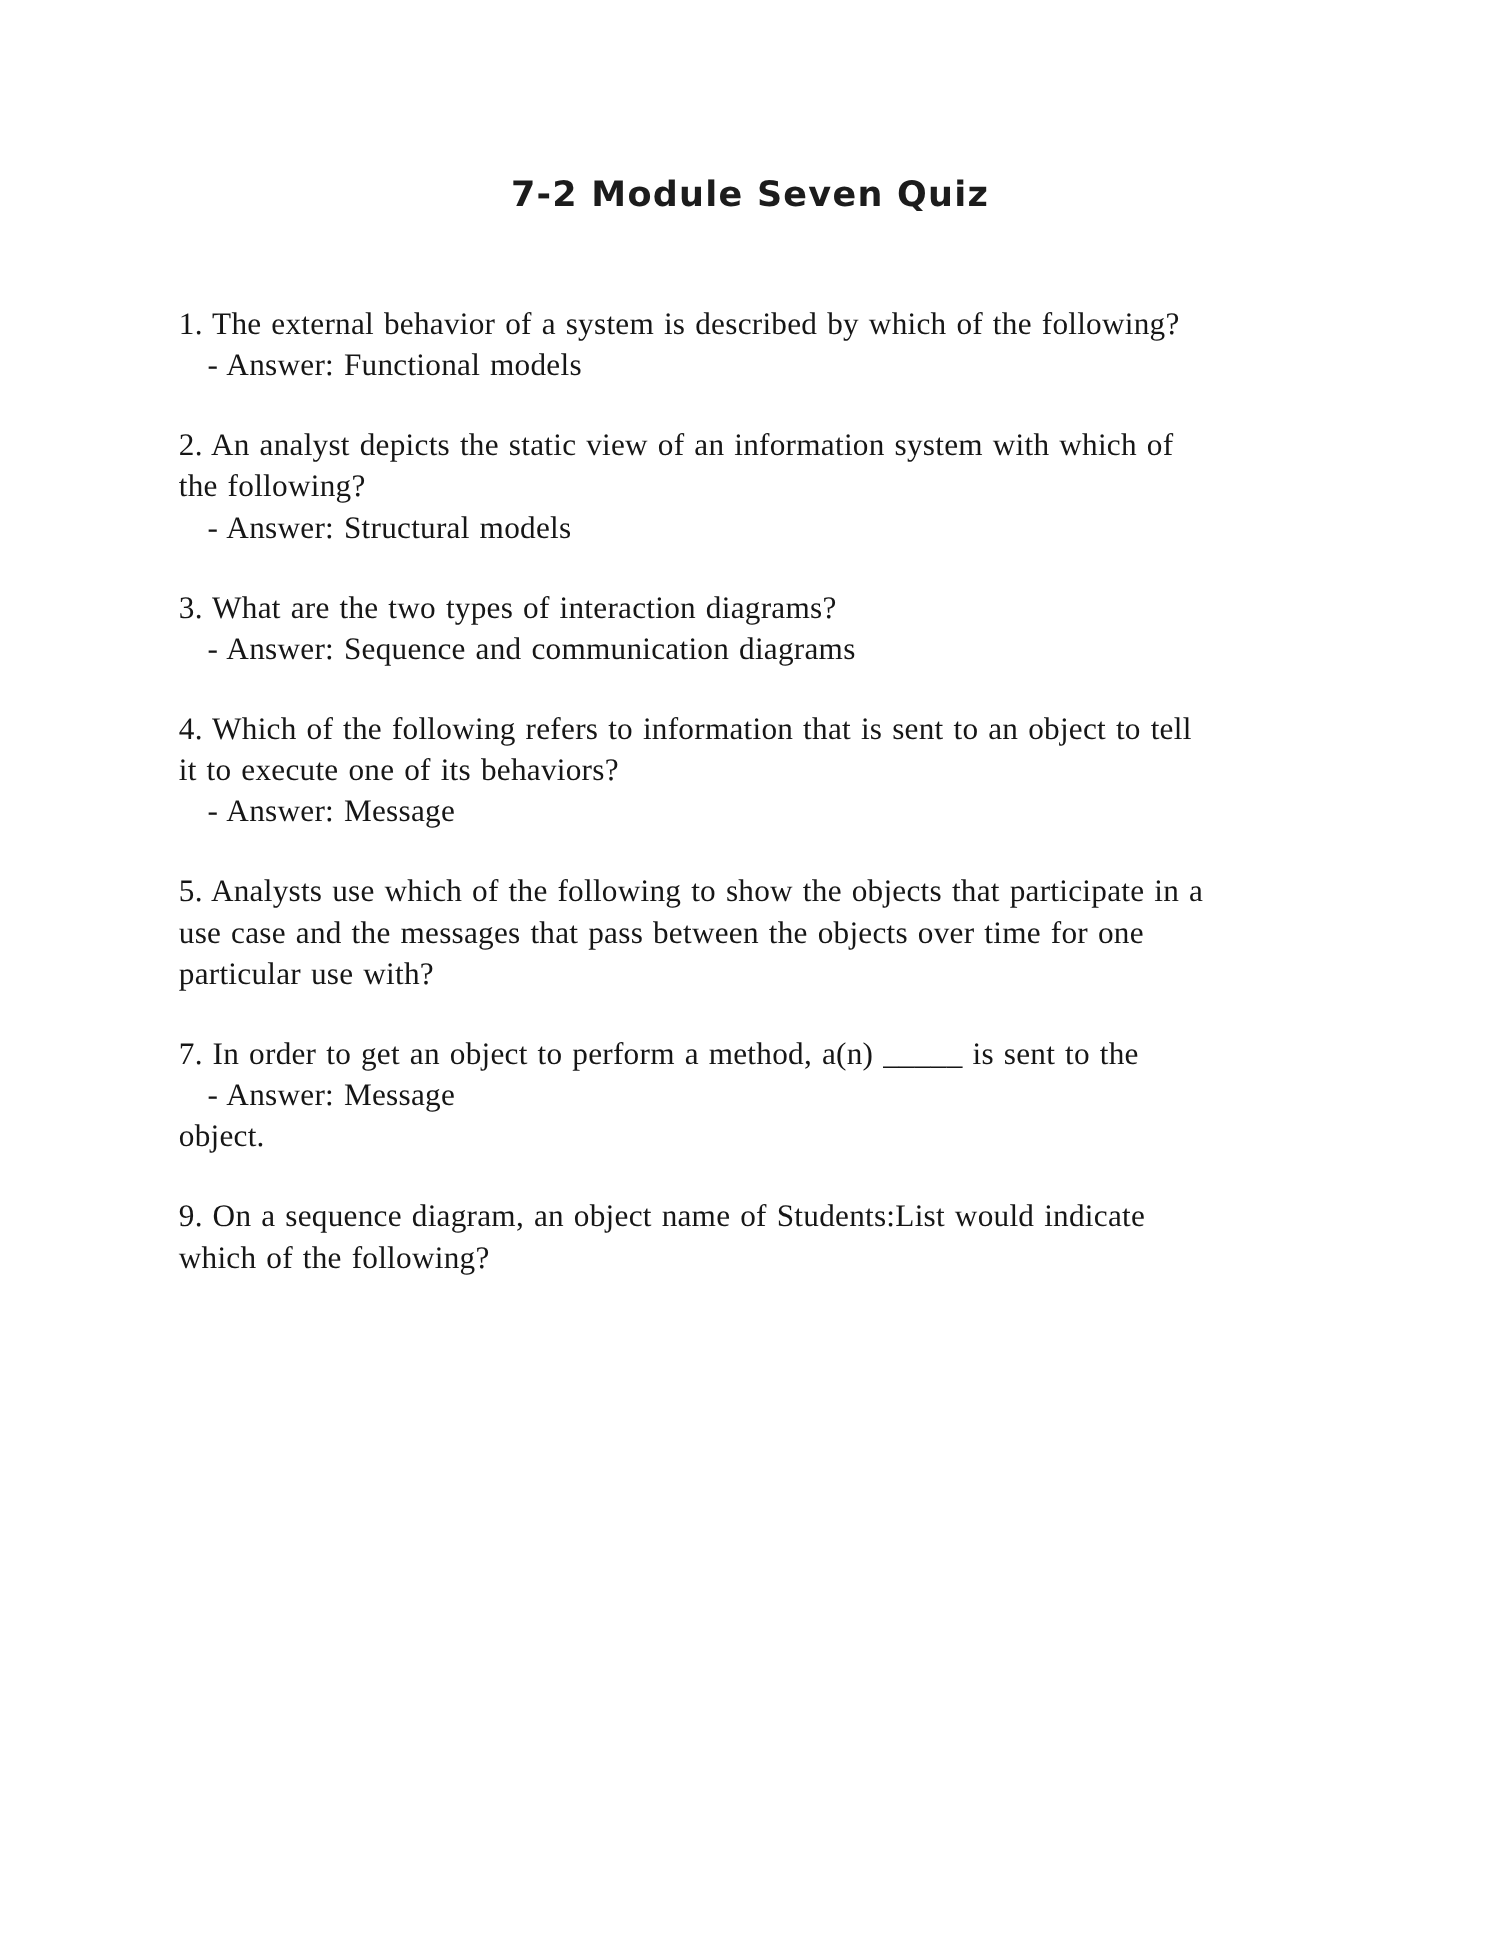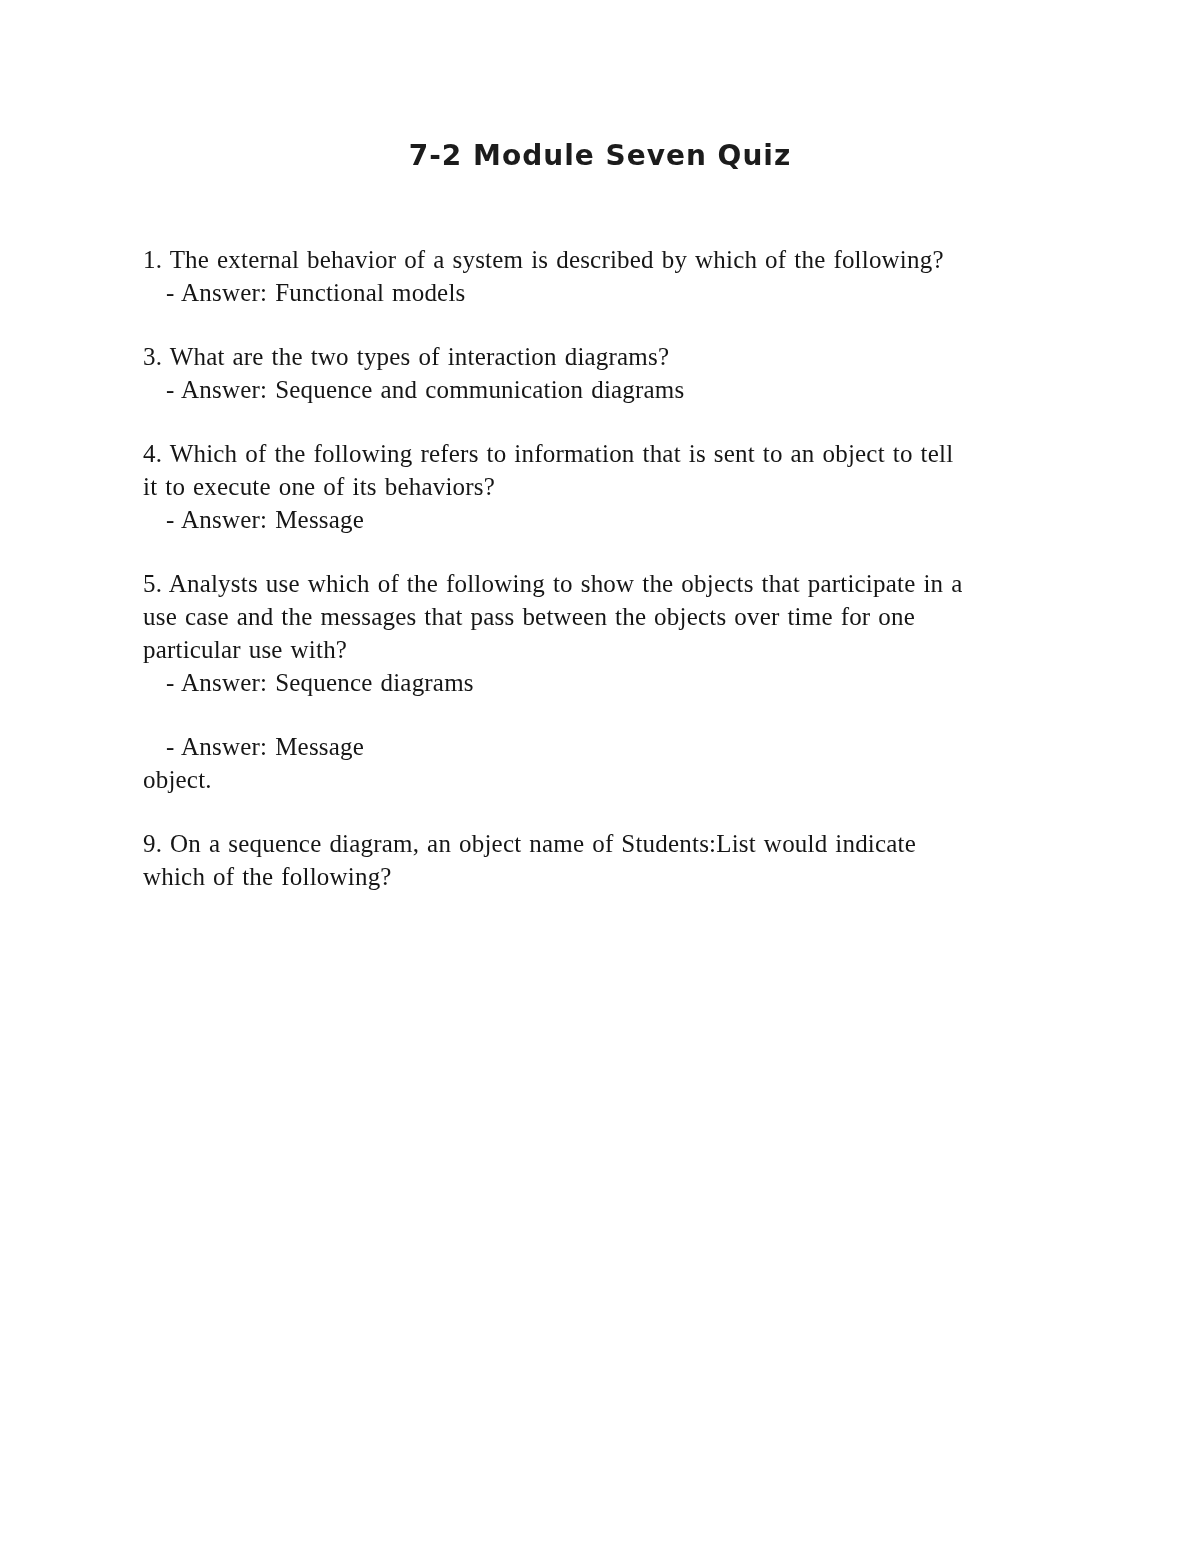--- a/index.html
+++ b/index.html
@@ -58,41 +58,46 @@
 
   <div class="doc-title">7-2 Module Seven Quiz</div>
 
   <div class="content">
 
     <div class="qblock">
       <div class="line">1. The external behavior of a system is described by which of the following?</div>
       <div class="line indent">- Answer: Functional models</div>
     </div>
 
+    <div class="qblock">
+      <div class="line">2. An analyst depicts the static view of an information system with which of</div>
+      <div class="line">the following?</div>
+      <div class="line indent">- Answer: Structural models</div>
+    </div>
 
     <div class="qblock">
       <div class="line">3. What are the two types of interaction diagrams?</div>
       <div class="line indent">- Answer: Sequence and communication diagrams</div>
     </div>
 
     <div class="qblock">
       <div class="line">4. Which of the following refers to information that is sent to an object to tell</div>
       <div class="line">it to execute one of its behaviors?</div>
       <div class="line indent">- Answer: Message</div>
     </div>
 
     <div class="qblock">
       <div class="line">5. Analysts use which of the following to show the objects that participate in a</div>
       <div class="line">use case and the messages that pass between the objects over time for one</div>
       <div class="line">particular use with?</div>
-      <div class="line indent">- Answer: Sequence diagrams</div>
     </div>
 
 
     <div class="qblock">
+      <div class="line">7. In order to get an object to perform a method, a(n) _____ is sent to the</div>
       <div class="line indent">- Answer: Message</div>
       <div class="line">object.</div>
     </div>
 
 
     <div class="qblock">
       <div class="line">9. On a sequence diagram, an object name of Students:List would indicate</div>
       <div class="line">which of the following?</div>
     </div>
 

